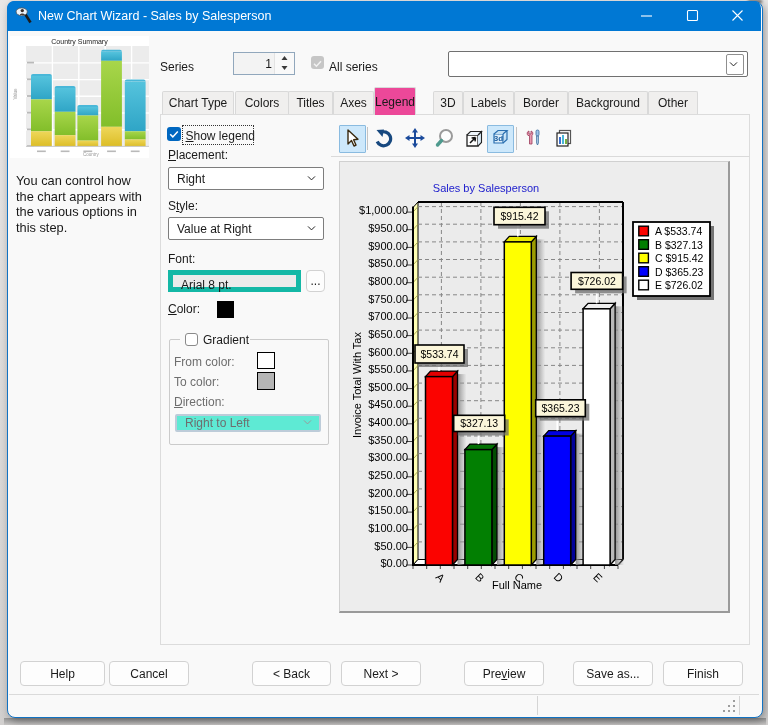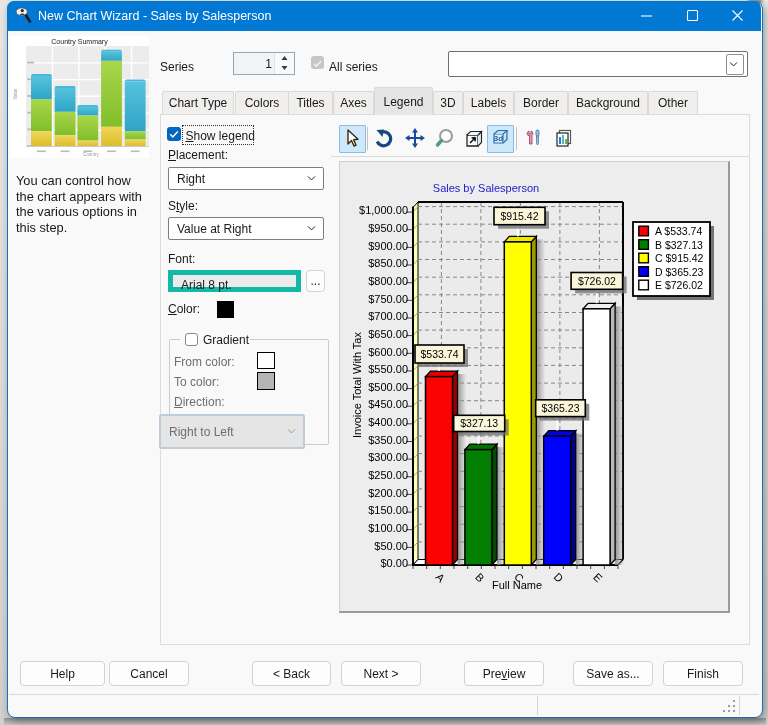--- a/index.html
+++ b/index.html
@@ -125,21 +125,21 @@
 <div style="position:absolute;left:160px;top:114px;width:590px;height:531px;border:1px solid #dcdcdc;box-sizing:border-box;background:#f9f9f9"></div>
 <div class="tab" style="left:162px;width:72px">Chart Type</div>
 <div class="tab" style="left:235px;width:54px">Colors</div>
 <div class="tab" style="left:288px;width:45px">Titles</div>
 <div class="tab" style="left:333px;width:41px">Axes</div>
 <div class="tab" style="left:433px;width:30px">3D</div>
 <div class="tab" style="left:463px;width:51px">Labels</div>
 <div class="tab" style="left:514px;width:54px">Border</div>
 <div class="tab" style="left:568px;width:80px">Background</div>
 <div class="tab" style="left:648px;width:50px">Other</div>
-<div class="tab" style="left:374px;width:59px;top:87px;height:28px;background:#e5e5e5;z-index:3">Legend</div>
+<div class="tab" style="left:374px;width:42px;top:87px;height:28px;background:#ec4899;z-index:3">Legend</div>
 <div style="position:absolute;left:167px;top:126.5px;width:14px;height:14px;background:#0067c0;border-radius:3px">
 <svg width="14" height="14" xmlns="http://www.w3.org/2000/svg">
       <path d="M3.2,7.3 L5.8,9.9 L10.8,4.4" fill="none" stroke="#fff" stroke-width="1.5"></path>
     </svg></div>
 <div class="t12" style="left:185.5px;top:129px"><u>S</u>how legend</div>
 <div style="position:absolute;left:183px;top:126px;width:70px;height:18px;outline:1px dotted #333"></div>
 <div class="t12" style="left:168px;top:148px"><u>P</u>lacement:</div>
 <div class="combo" style="left:168px;top:167px;width:156px;height:23px;box-sizing:border-box">
     <span>Right</span>
     <svg class="chev" width="9" height="9" viewBox="0 0 9 9" xmlns="http://www.w3.org/2000/svg">
@@ -162,21 +162,21 @@
 <div style="position:absolute;left:217px;top:301px;width:17px;height:17px;background:#000"></div>
 <div style="position:absolute;left:169px;top:339px;width:160px;height:106px;border:1px solid #cbcbcb;border-radius:2px;box-sizing:border-box"></div>
 <div style="position:absolute;left:180px;top:332px;width:70px;height:15px;background:#f9f9f9"></div>
 <div style="position:absolute;left:185px;top:333px;width:13px;height:13px;background:#fff;border:1px solid #8a8a8a;border-radius:3px;box-sizing:border-box"></div>
 <div class="t12" style="left:203px;top:333px">Gradient</div>
 <div class="t12" style="left:174px;top:355px;color:#6e6e6e">From color:</div>
 <div style="position:absolute;left:257px;top:352px;width:16px;height:15px;background:#fff;border:1.5px solid #000"></div>
 <div class="t12" style="left:174px;top:375px;color:#6e6e6e">To color:</div>
 <div style="position:absolute;left:257px;top:372px;width:16px;height:16px;background:#b5b5b5;border:1.5px solid #000"></div>
 <div class="t12" style="left:174px;top:395px;color:#6e6e6e"><u>D</u>irection:</div>
-<div class="combo" style="left:159px;top:414px;width:146px;height:35px;box-sizing:border-box;background:#e5e5e5;border:2px solid #bdccd9;color:#6e6e6e">
+<div class="combo" style="left:175px;top:414px;width:146px;height:18px;box-sizing:border-box;background:#5eead4;border:2px solid #bdccd9;color:#6e6e6e">
     <span>Right to Left</span>
     <svg class="chev" width="9" height="9" viewBox="0 0 9 9" xmlns="http://www.w3.org/2000/svg">
       <path d="M1,3 L4.5,6.5 L8,3" fill="none" stroke="#9a9a9a" stroke-width="1"></path>
     </svg>
   </div>
 <div style="position:absolute;left:339px;top:125px;width:25px;height:26px;background:#cde8fb;border:1px solid #8abbe0;border-radius:1px"></div>
 <div style="position:absolute;left:487px;top:125px;width:25px;height:26px;background:#cde8fb;border:1px solid #8abbe0;border-radius:1px"></div>
 <div style="position:absolute;left:367px;top:127px;width:1px;height:23px;background:#c3c3c3"></div>
 <div style="position:absolute;left:516px;top:127px;width:1px;height:23px;background:#c3c3c3"></div>
 <svg width="20" height="20" viewBox="0 0 20 20" style="position:absolute;left:341.5px;top:128px" xmlns="http://www.w3.org/2000/svg">

